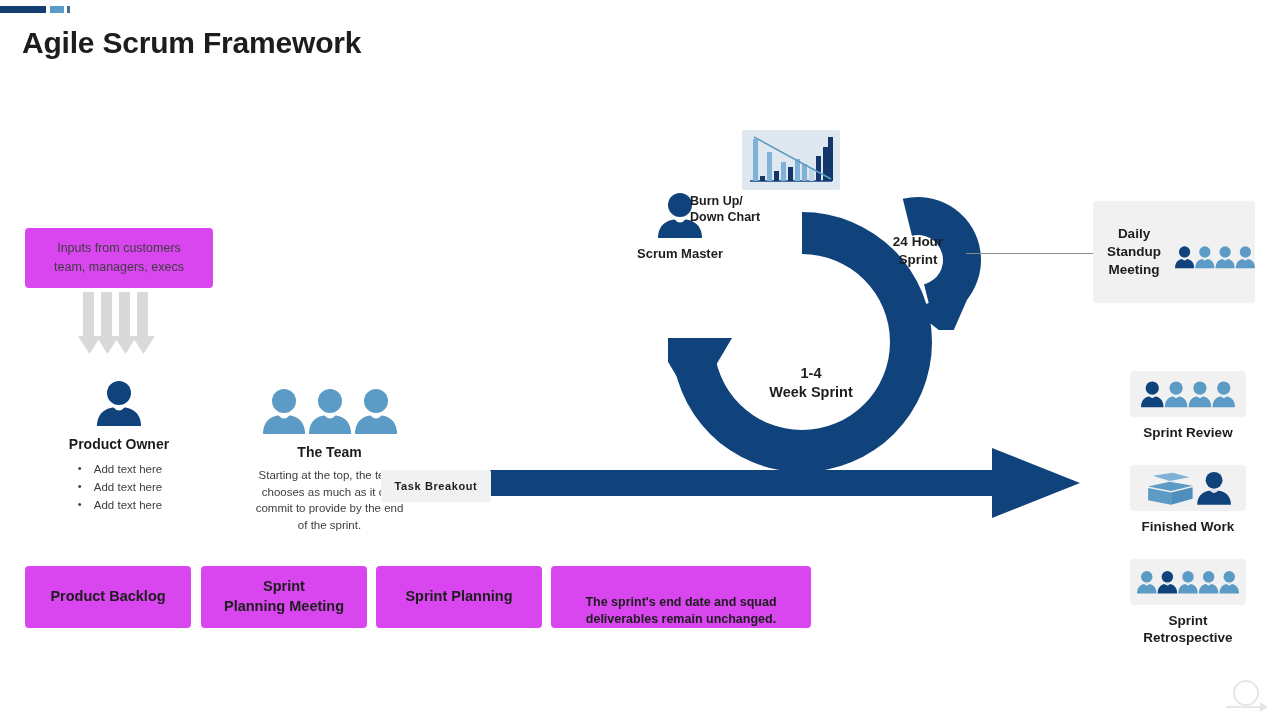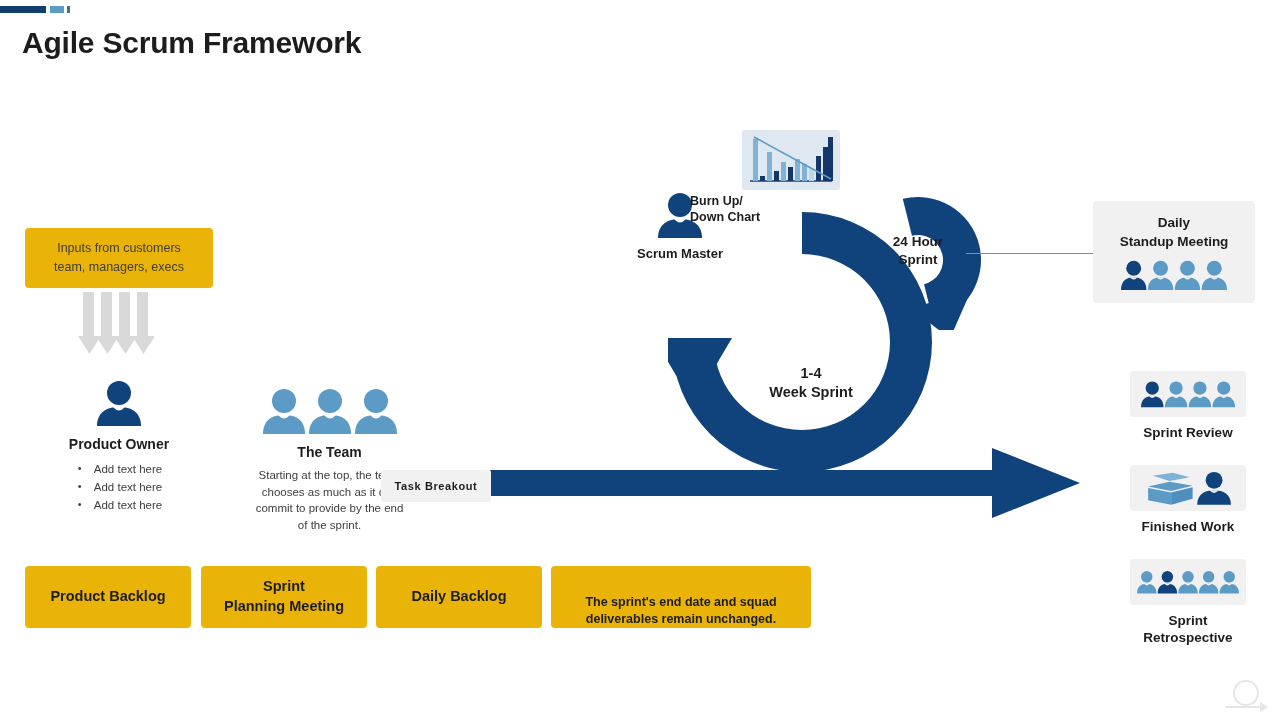--- a/index.html
+++ b/index.html
@@ -50,21 +50,21 @@
     top: 74px;
     font-size: 11.5px;
     color: #8d8d8d;
     letter-spacing: 0.35px;
     white-space: nowrap;
   }
 
   
   .gray-box {
     position: absolute;
-    background: #eab308;
+    background: #d946ef;
     border-radius: 4px;
     display: flex;
     align-items: center;
     justify-content: center;
     text-align: center;
     box-sizing: border-box;
   }
 
   .box-label-bold {
     font-size: 14.5px;
@@ -210,21 +210,21 @@
     background: #f1f1f1; border-radius: 2px;
   }
   #task-breakout-box .box-label-bold {
     font-size: 11px;
     letter-spacing: 0.6px;
   }
 
   
   #daily-standup {
     left: 1093px; top: 201px; width: 162px; height: 102px;
-    flex-direction: column; background: #f1f1f1;
+    flex-direction: row; background: #f1f1f1;
   }
   #daily-standup .box-label-bold { font-size: 13.5px; }
   #daily-standup .people-row { margin-top: 9px; }
 
   .icon-card {
     position: absolute;
     text-align: center;
   }
   .icon-card .card-shade {
     background: #f1f1f1;
@@ -532,21 +532,21 @@
     </div>
   </div>
   <div class="gray-box" id="bb-1">
     <div>
       <div class="box-label-bold">Sprint</div>
       <div class="box-label-bold">Planning Meeting</div>
     </div>
   </div>
   <div class="gray-box" id="bb-2">
     <div>
-      <div class="box-label-bold">Daily Backlog</div>
+      <div class="box-label-bold">Sprint Planning</div>
     </div>
   </div>
   <div class="gray-box" id="bb-3">
     <div>
       <div class="box-label-bold" style="font-size:12.5px">The sprint's  end date and squad</div>
       <div class="box-label-bold" style="font-size:12.5px">deliverables remain unchanged.</div>
     </div>
   </div>
 
   <svg id="watermark" viewBox="0 0 46 36">

